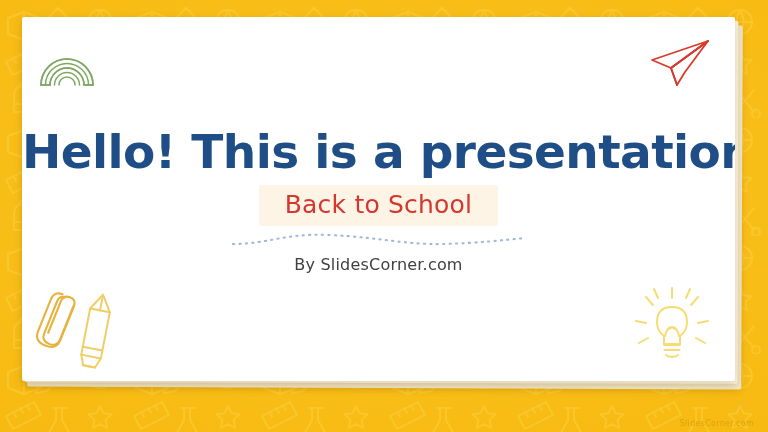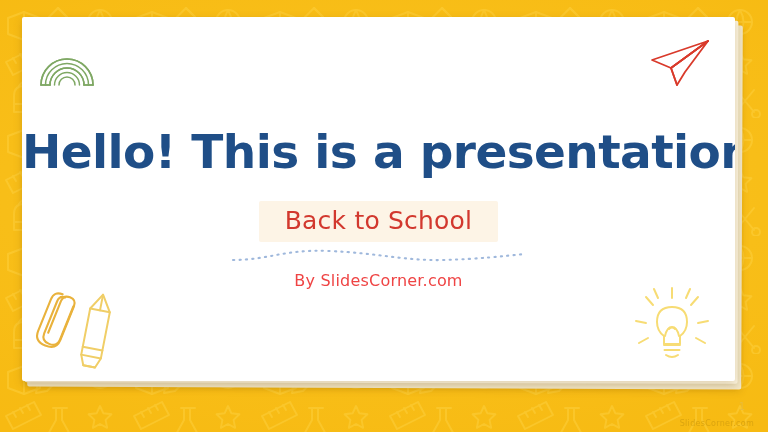--- a/index.html
+++ b/index.html
@@ -94,21 +94,21 @@
     margin: 0;
     font-family: "DejaVu Sans", sans-serif;
     font-size: 47px;
     line-height: 1.06;
     font-weight: 700;
     letter-spacing: -0.6px;
     color: #1F4E87;
     white-space: nowrap;
   }
   .subtitle-wrap {
-    margin-top: 24px;
+    margin-top: 8px;
     display: flex;
     justify-content: center;
   }
   .slide-subtitle {
     display: inline-block;
     font-size: 25px;
     font-weight: 400;
     letter-spacing: 0.2px;
     color: #D2382E;
     background: #FDF4E6;
@@ -119,21 +119,21 @@
   .wave-wrap {
     margin-top: 2px;
     display: flex;
     justify-content: center;
   }
   .byline {
     margin-top: 1px;
     font-size: 16px;
     font-weight: 400;
     letter-spacing: 0.2px;
-    color: #ef4444;
+    color: #404040;
     white-space: nowrap;
   }
 
   
   .watermark {
     position: absolute;
     right: 14px;
     bottom: 4px;
     font-size: 8px;
     letter-spacing: 0.3px;

